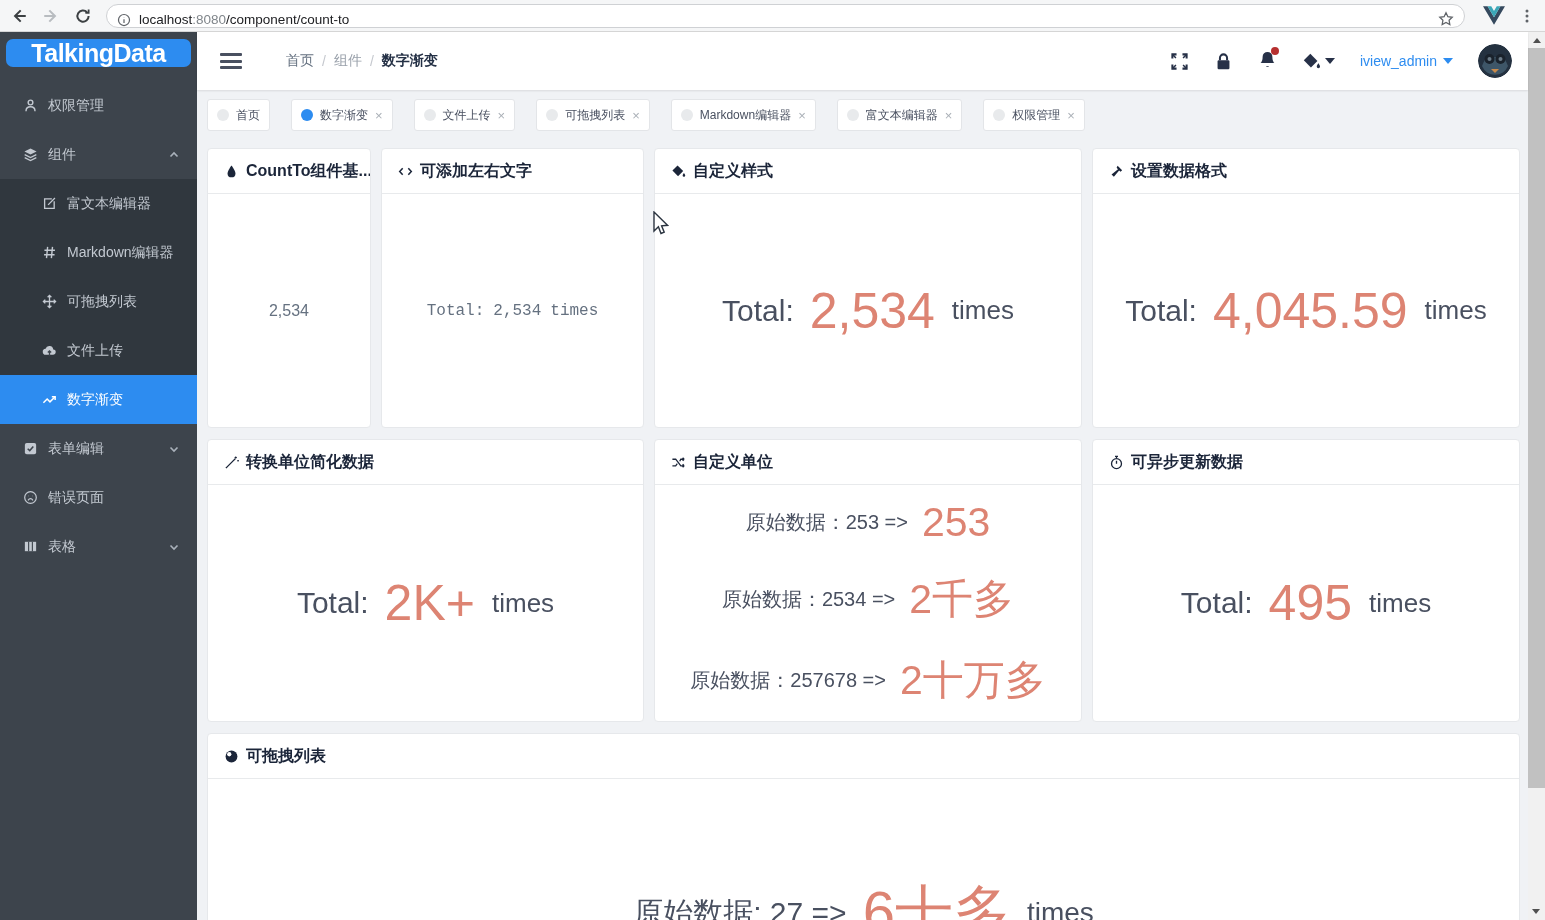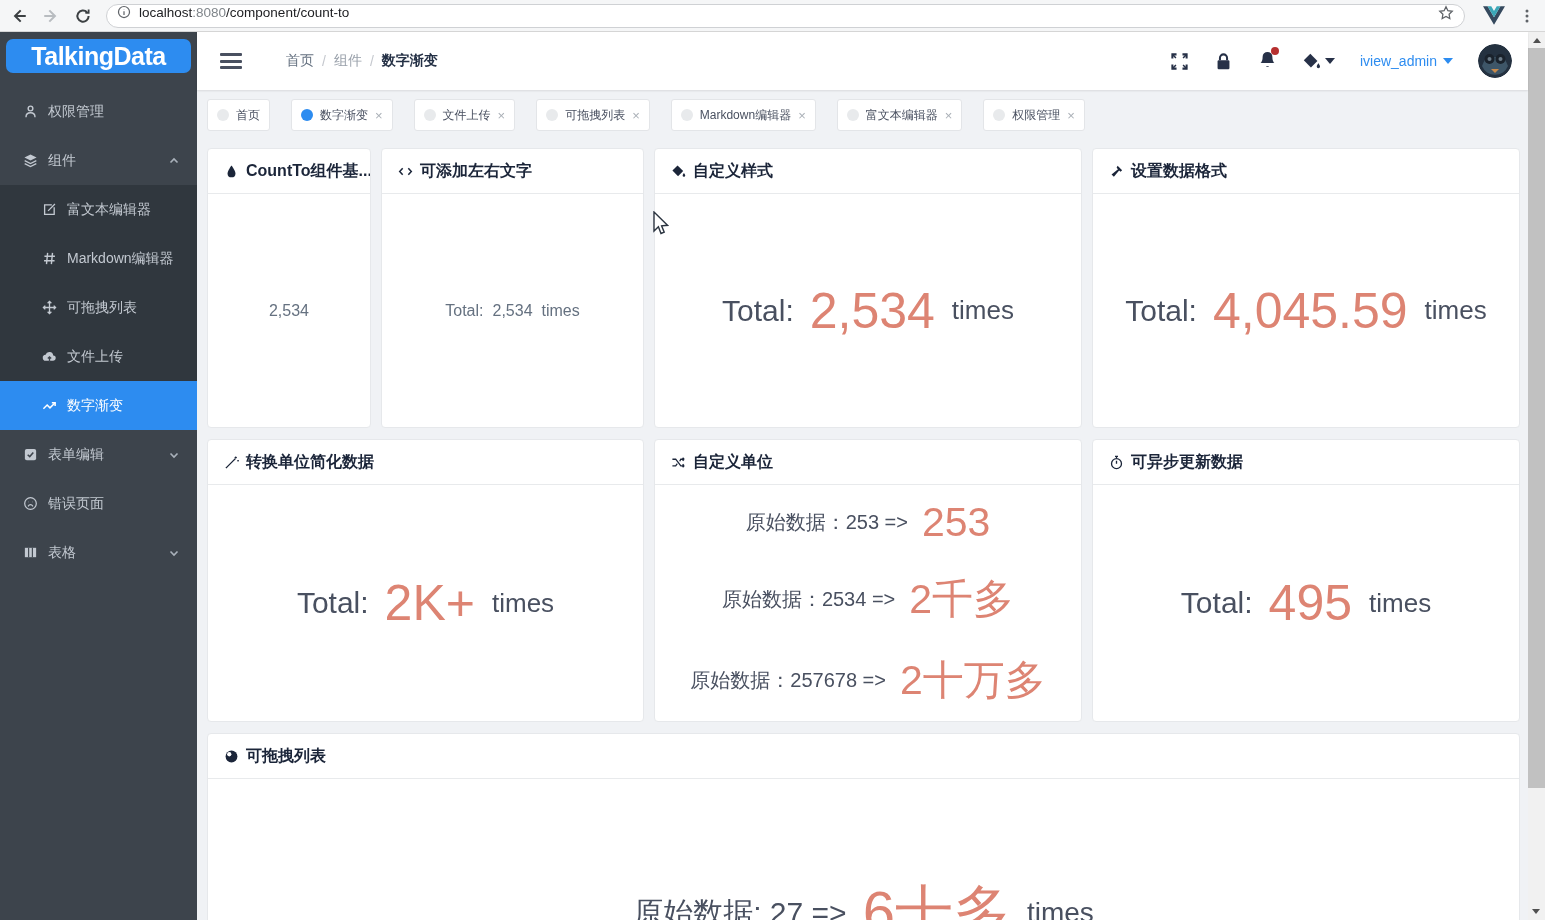--- a/index.html
+++ b/index.html
@@ -8,32 +8,32 @@
     width:1545px; height:920px; overflow:hidden; position:relative;
     font-family:"Liberation Sans", sans-serif; background:#fff;
   }
   
   .browser { height:32px; background:#f5f6f7; border-bottom:1px solid #d6d6d6;
     display:flex; align-items:center; padding:0 10px; gap:14px; }
   .b-ic { width:18px; height:18px; color:#5f6368; flex:0 0 auto; }
   .b-ic.dark { color:#3c4043; }
   .b-ic.dis { color:#b8bcc0; }
   .urlbar { flex:1; height:24px; background:#fff; border:1px solid #cfd1d4; border-radius:13px;
-    display:flex; align-items:flex-start; padding:0 10px; gap:8px; margin-right:4px; }
+    display:flex; align-items:flex-end; padding:0 10px; gap:8px; margin-right:4px; }
   .url-text { font-size:13.5px; color:#202124; white-space:nowrap; }
   .url-text .port { color:#80868b; }
   .vue-ic { width:22px; height:19px; }
   .dots-ic { width:16px; height:16px; color:#5f6368; }
 
   
   .app { display:flex; height:888px; padding-right:17px; background:#f0f2f5; }
 
   
   .sidebar { width:197px; background:#3d444c; flex:0 0 auto; display:flex; flex-direction:column; }
-  .logo { margin:7px 6px 0 6px; height:34px; background:#2d8cf0; border-radius:7px;
+  .logo { margin:7px 6px 0 6px; height:28px; background:#2d8cf0; border-radius:7px;
     color:#fff; font-weight:bold; font-size:25px; letter-spacing:-0.5px;
     display:flex; align-items:center; justify-content:center; }
   .menu { padding-top:14px; }
   .m-item { height:49px; display:flex; align-items:center; padding:0 18px 0 23px;
     color:#c3c9d1; font-size:14px; gap:10px; position:relative; cursor:pointer; }
   .m-item .ic { width:15px; height:15px; flex:0 0 auto; }
   .m-item .chev { margin-left:auto; width:10px; height:10px; color:#aab2bb; }
   .submenu { background:#30373e; }
   .submenu .m-item { padding-left:42px; }
   .m-item.active { background:#2d8cf0; color:#fff; }
@@ -68,21 +68,21 @@
 
   
   .content { flex:1; padding:8px 8px 0 10px; overflow:hidden; }
   .row { display:flex; gap:10px; margin-bottom:11px; }
   .card { background:#fff; border:1px solid #e6e8eb; border-radius:4px; display:flex; flex-direction:column; overflow:hidden; }
   .card-h { height:45px; border-bottom:1px solid #e8eaec; display:flex; align-items:center;
     padding:0 16px; font-weight:bold; font-size:16px; color:#1b2539; gap:7px; white-space:nowrap; overflow:hidden; flex:0 0 auto;}
   .card-h .ic { width:15px; height:15px; color:#1b2539; flex:0 0 auto; }
   .card-b { flex:1; display:flex; align-items:center; justify-content:center; }
   .r1 { height:280px; } .r2 { height:283px; } .r3 { height:360px; }
-  .w-basic { width:164px; } .w-text { width:263px; } .grow { flex:1; min-width:0; }
+  .w-basic { width:164px; } .w-text { width:263px;font-family:Liberation Mono, monospace; } .grow { flex:1; min-width:0; }
   .w-simpl { width:437px; }
   .val-gray { font-size:16px; color:#657180; display:flex; gap:9px; }
   .bigline { display:flex; align-items:center; }
   .bigline .pre { font-size:30px; color:#495060; }
   .bigline .num { font-size:50px; color:#dd8473; margin:0 17px 0 16px; }
   .bigline .suf { font-size:26px; color:#495060; }
   .unit-rows { display:flex; flex-direction:column; gap:26px; align-items:center; }
   .unit-row { display:flex; align-items:center; justify-content:center; }
   .unit-row .lab { font-size:20px; color:#495060; }
   .unit-row .num { font-size:41px; color:#dd8473; margin-left:14px; }

